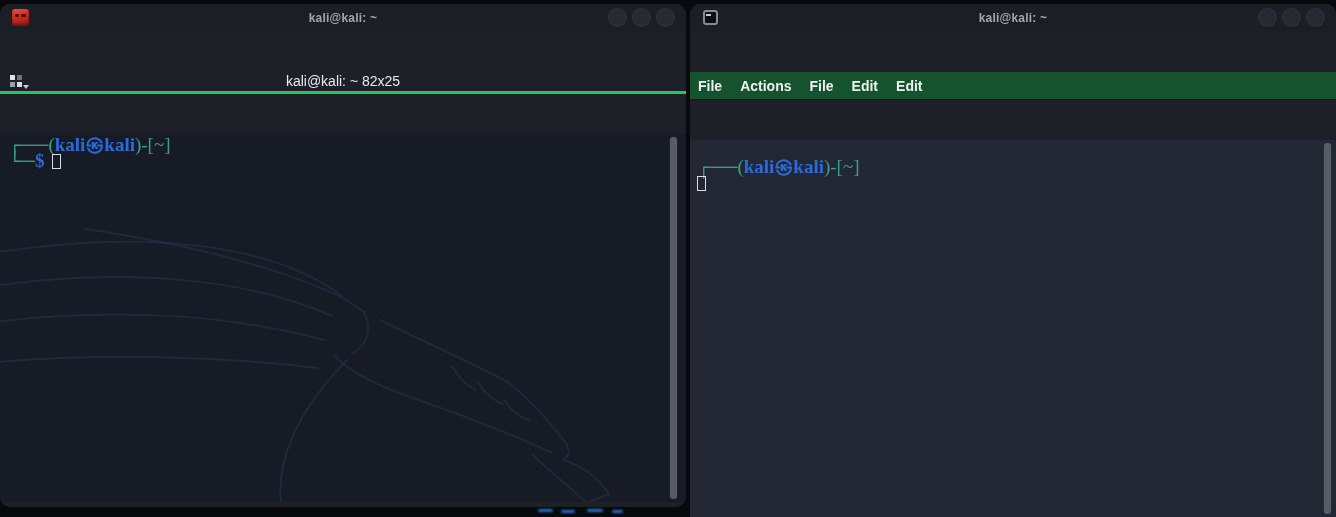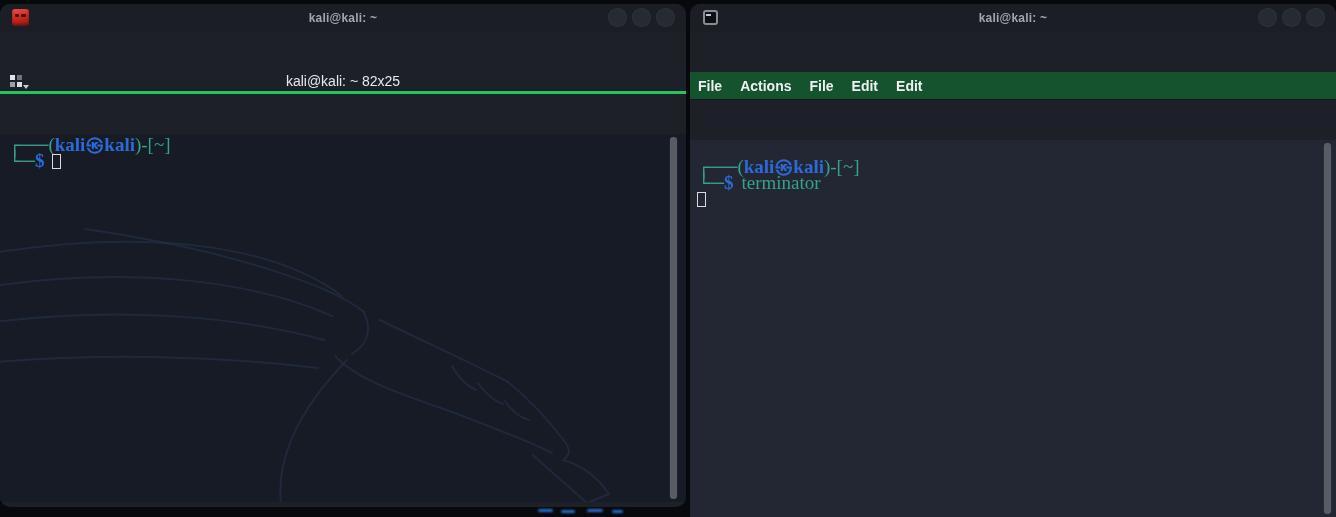--- a/index.html
+++ b/index.html
@@ -148,21 +148,20 @@
   <div class="menubar">
     <span class="menu-item">File</span>
     <span class="menu-item">Actions</span>
     <span class="menu-item">File</span>
     <span class="menu-item">Edit</span>
     <span class="menu-item">Edit</span>
   </div>
   <div class="term-area" id="right-term">
     <div class="term-text">
       <div class="tline"><span class="tl">┌──(</span><span class="bl">kali㉿kali</span><span class="tl">)-[</span><span class="tl">~</span><span class="tl">]</span></div>
-      <div class="tline"><span class="tl">└─</span><span class="bl">$</span><span class="tl cmd">terminator</span></div>
       <div class="tline"><span class="cursor"></span></div>
     </div>
     <div class="sbar">
         <span class="sthumb"></span>
       </div>
   </div>
 </div>
 
 <span class="glint g1"></span>
 <span class="glint g2"></span>

